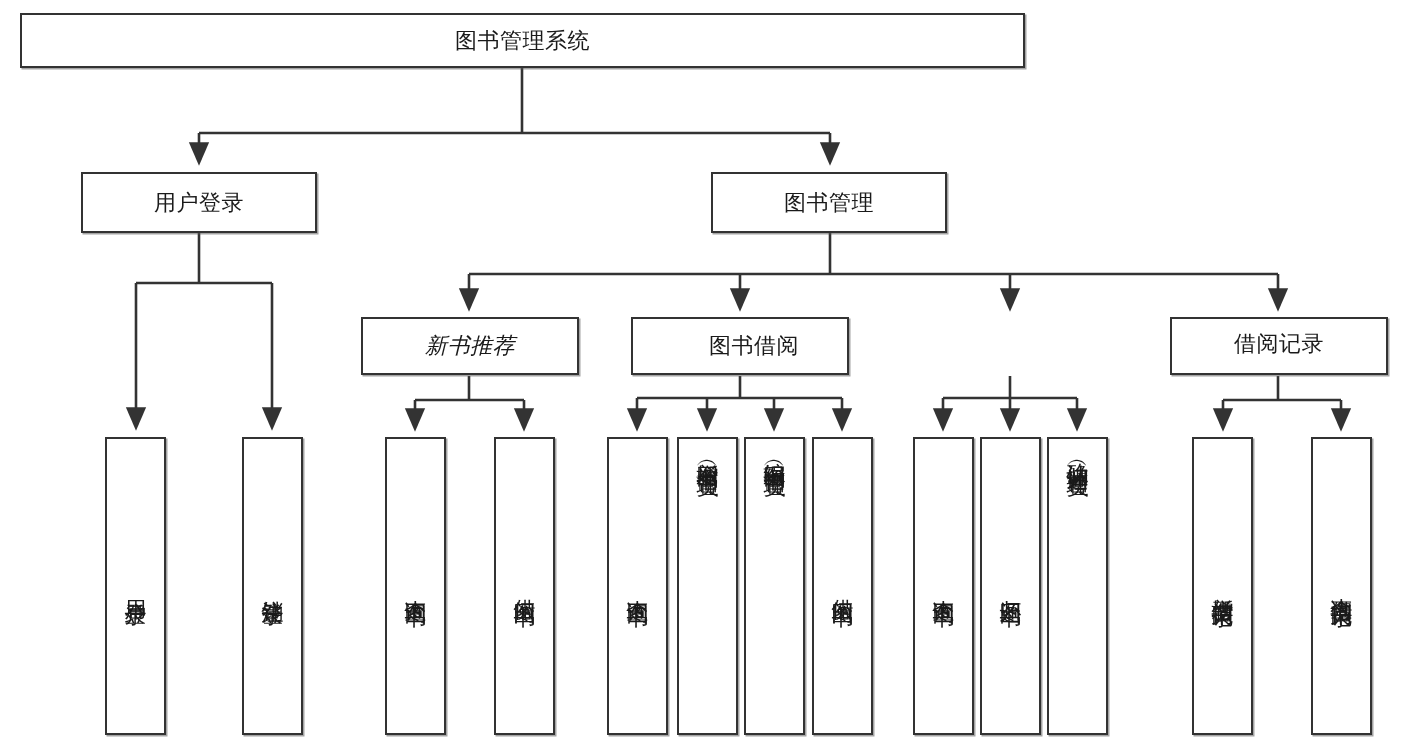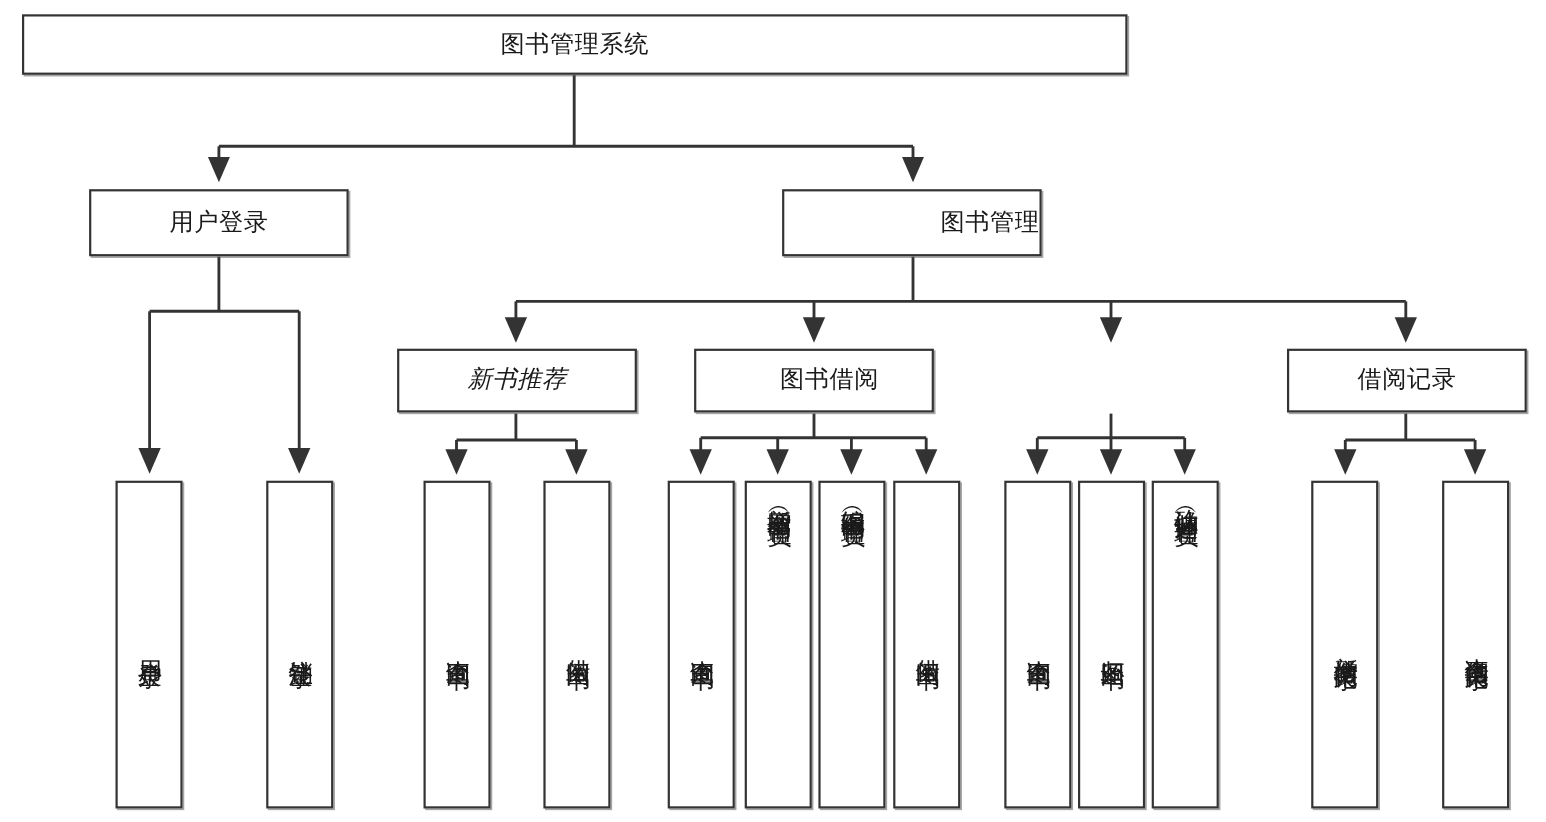--- a/index.html
+++ b/index.html
@@ -128,34 +128,34 @@
   </svg>
 
   <div class="node horiz" style="left:20px; top:13px; width:1005px; height:55px;">
     <span class="label">图书管理系统</span>
   </div>
 
   <div class="node horiz" style="left:81px; top:172px; width:236px; height:61px;">
     <span class="label">用户登录</span>
   </div>
 
-  <div class="node horiz" style="left:711px; top:172px; width:236px; height:61px;justify-content:flex-end;">
+  <div class="node horiz" style="left:711px; top:172px; width:236px; height:61px;">
     <span class="label">图书管理</span>
   </div>
 
   <div class="node horiz" style="left:361px; top:317px; width:218px; height:58px;font-style:italic;">
     <span class="label">新书推荐</span>
   </div>
 
   <div class="node horiz" style="left:631px; top:317px; width:218px; height:58px;padding-left:28px;">
     <span class="label">图书借阅</span>
   </div>
 
 
-  <div class="node horiz" style="left:1170px; top:317px; width:218px; height:58px;">
+  <div class="node horiz" style="left:1170px; top:317px; width:218px; height:58px;font-family:Liberation Mono, monospace;">
     <span class="label">借阅记录</span>
   </div>
 
   <div class="node vert mid" style="left:105px; top:437px; width:61px; height:298px;">
     <span class="label">用户登录</span>
   </div>
 
   <div class="node vert mid" style="left:242px; top:437px; width:61px; height:298px;">
     <span class="label">注销登录</span>
   </div>

